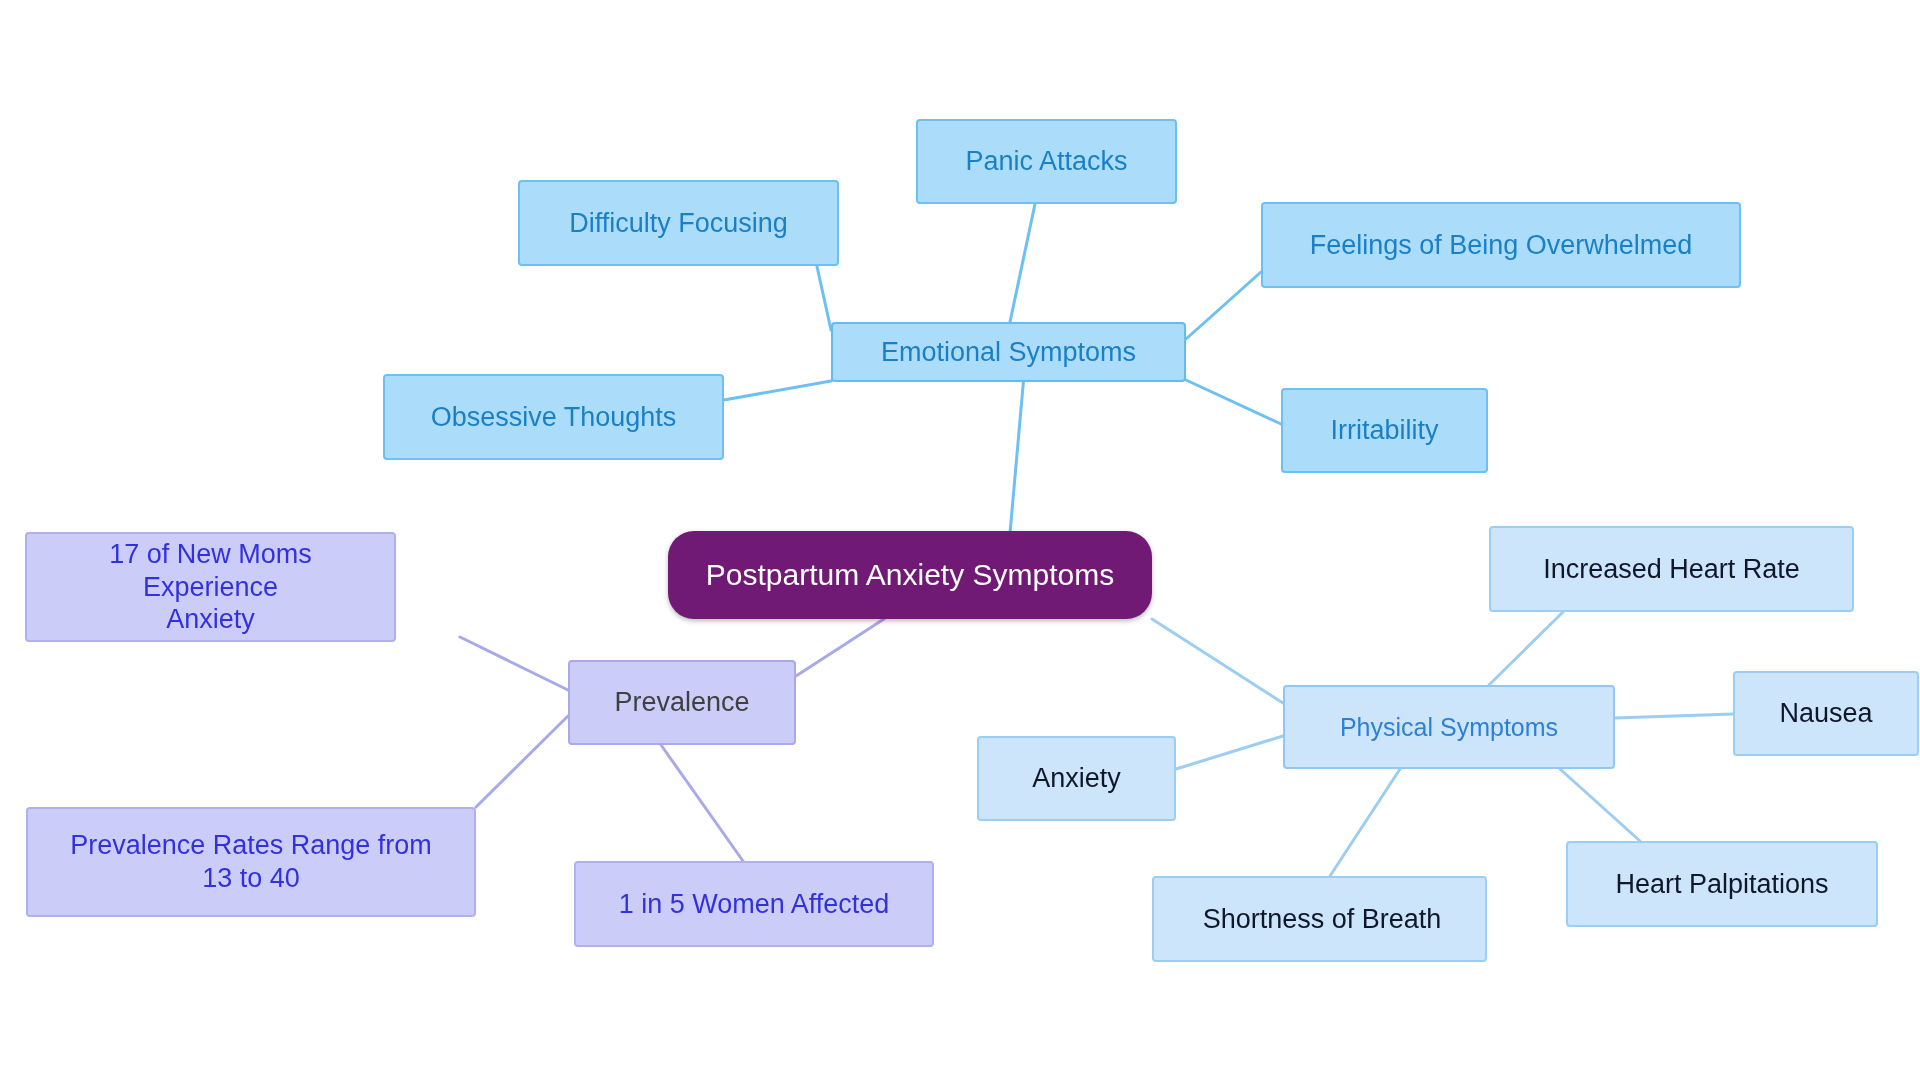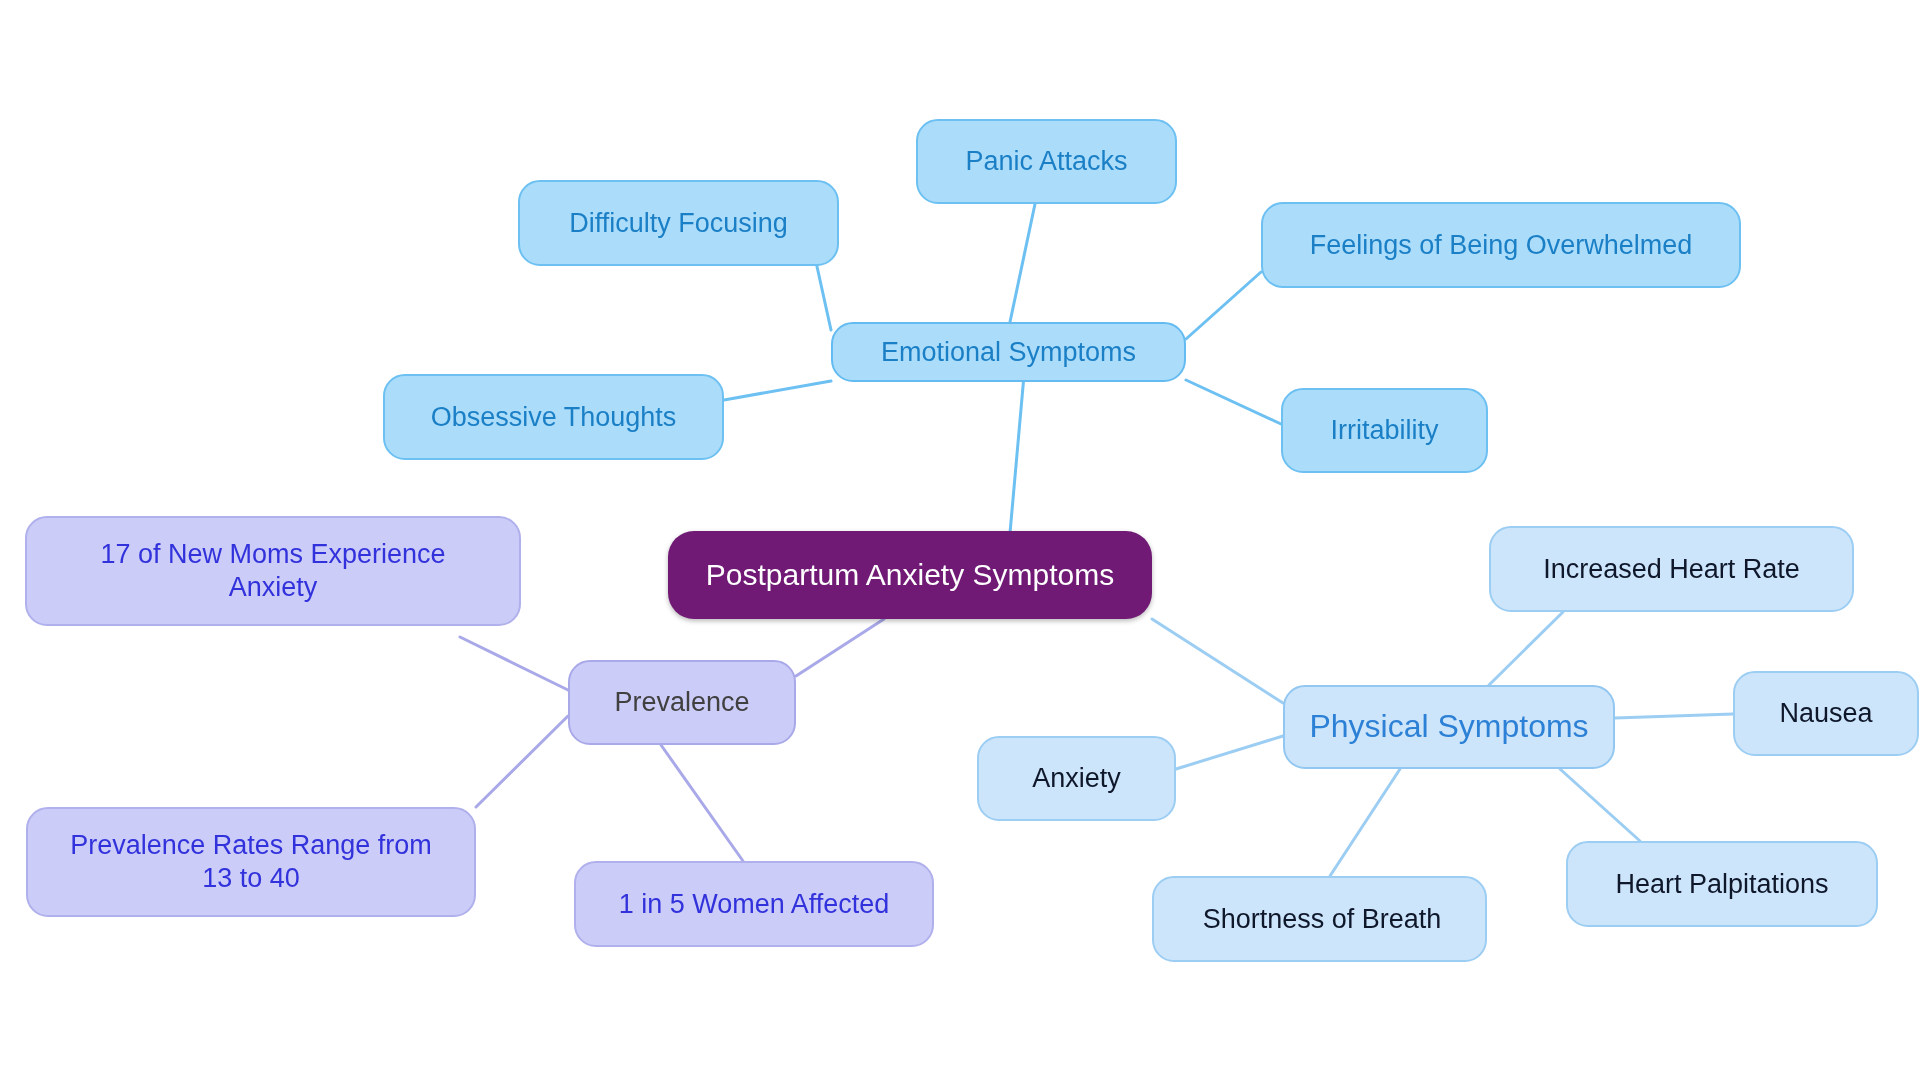--- a/index.html
+++ b/index.html
@@ -28,21 +28,21 @@
     height: 1083px;
     pointer-events: none;
   }
   .node {
     position: absolute;
     box-sizing: border-box;
     display: flex;
     align-items: center;
     justify-content: center;
     text-align: center;
-    border-radius: 22px;
+    border-radius: 4px;
     line-height: 1.22;
     white-space: pre-line;
     padding: 6px 14px;
   }
   .node.root {
     background: #701a75;
     color: #ffffff;
     border: none;
     border-radius: 26px;
     font-size: 30px;
@@ -74,21 +74,21 @@
     background: #ccccf8;
     border: 2px solid #b0b0ec;
     color: #3232dc;
     font-size: 27px;
     z-index: 4;
   }
   .node.physical {
     background: #cde5fb;
     border: 2px solid #92c7f1;
     color: #2c80d5;
-    font-size: 32px;
+    font-size: 25px;
     z-index: 4;
   }
   .node.physical-leaf {
     background: #cde5fb;
     border: 2px solid #9ccdf3;
     color: #0f172a;
     font-size: 27px;
     z-index: 4;
   }
 </style>
@@ -117,21 +117,21 @@
   <div id="nodes">
       <div class="node root" style="left: 668px; top: 531px; width: 484px; height: 88px;">Postpartum Anxiety Symptoms</div>
       <div class="node emotional" style="left: 831px; top: 322px; width: 355px; height: 60px;">Emotional Symptoms</div>
       <div class="node emotional-leaf" style="left: 916px; top: 119px; width: 261px; height: 85px;">Panic Attacks</div>
       <div class="node emotional-leaf" style="left: 518px; top: 180px; width: 321px; height: 86px;">Difficulty Focusing</div>
       <div class="node emotional-leaf" style="left: 1261px; top: 202px; width: 480px; height: 86px;">Feelings of Being Overwhelmed</div>
       <div class="node emotional-leaf" style="left: 383px; top: 374px; width: 341px; height: 86px;">Obsessive Thoughts</div>
       <div class="node emotional-leaf" style="left: 1281px; top: 388px; width: 207px; height: 85px;">Irritability</div>
       <div class="node prevalence" style="left: 568px; top: 660px; width: 228px; height: 85px;">Prevalence</div>
       <div class="node physical" style="left: 1283px; top: 685px; width: 332px; height: 84px;">Physical Symptoms</div>
-      <div class="node prevalence-leaf" style="left: 25px; top: 516px; width: 496px; height: 110px; text-align: center;">17 of New Moms Experience
+      <div class="node prevalence-leaf" style="left: 25px; top: 532px; width: 371px; height: 110px; text-align: center;">17 of New Moms Experience
 Anxiety</div>
       <div class="node prevalence-leaf" style="left: 26px; top: 807px; width: 450px; height: 110px;">Prevalence Rates Range from
 13 to 40</div>
       <div class="node prevalence-leaf" style="left: 574px; top: 861px; width: 360px; height: 86px;">1 in 5 Women Affected</div>
       <div class="node physical-leaf" style="left: 1489px; top: 526px; width: 365px; height: 86px;">Increased Heart Rate</div>
       <div class="node physical-leaf" style="left: 1733px; top: 671px; width: 186px; height: 85px;">Nausea</div>
       <div class="node physical-leaf" style="left: 977px; top: 736px; width: 199px; height: 85px;">Anxiety</div>
       <div class="node physical-leaf" style="left: 1152px; top: 876px; width: 335px; height: 86px; padding-left: 19px;">Shortness of Breath</div>
       <div class="node physical-leaf" style="left: 1566px; top: 841px; width: 312px; height: 86px;">Heart Palpitations</div>
     </div>

